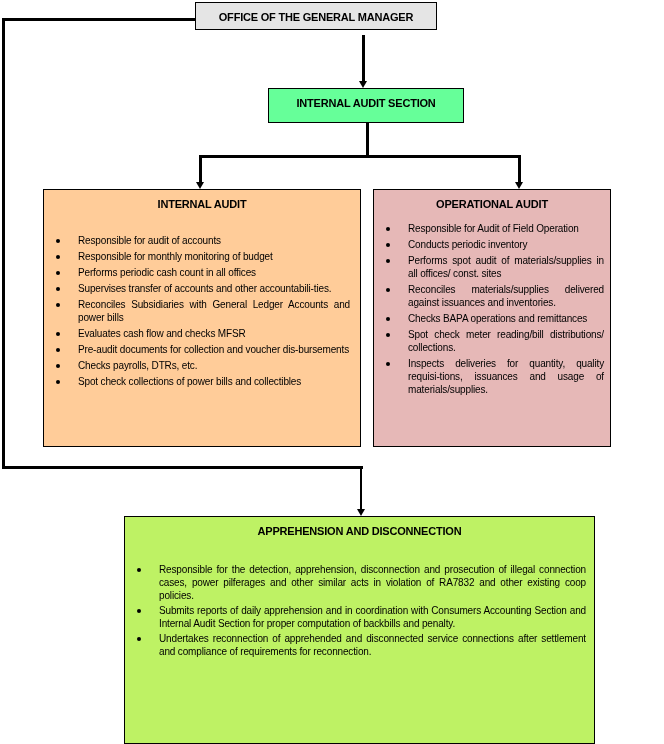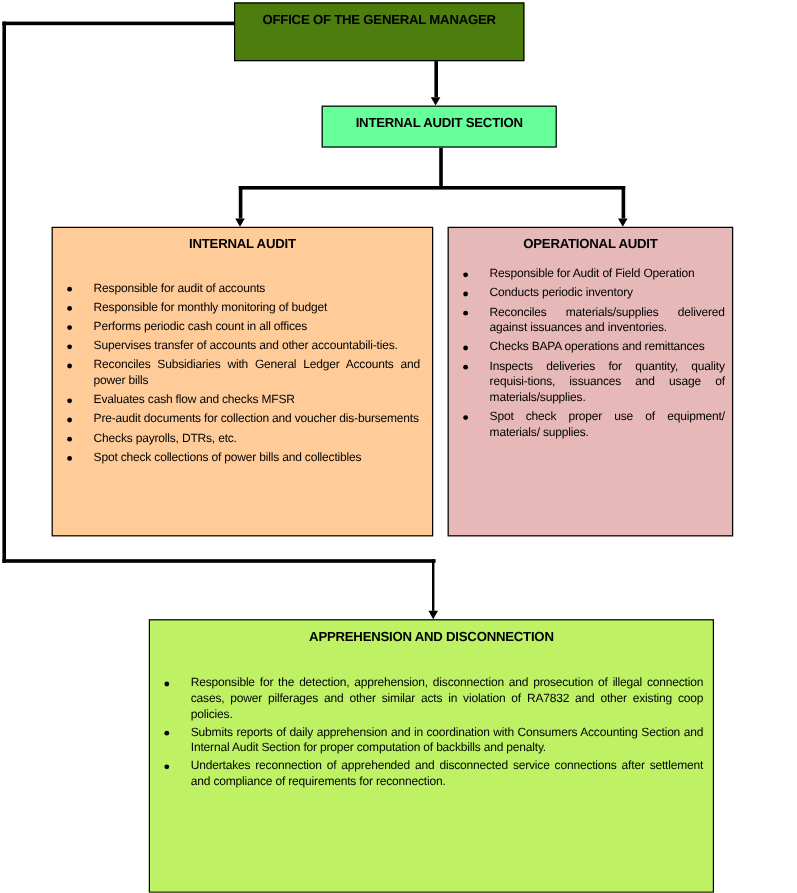--- a/index.html
+++ b/index.html
@@ -10,21 +10,21 @@
     color: #000;
   }
   .box {
     position: absolute; box-sizing: border-box;
     border: 1px solid #000;
   }
   .title {
     font-weight: bold; font-size: 11px; text-align: center;
     letter-spacing: -0.2px;
   }
-  .gm { left: 195px; top: 2px; width: 242px; height: 49px; background: #4d7c0f; }
+  .gm { left: 195px; top: 2px; width: 242px; height: 28px; background: #e5e5e5; }
   .gm .title { line-height: 28px; }
   .ias { left: 268px; top: 88px; width: 196px; height: 35px; background: #66FF99; }
   .ias .title { line-height: 28px; }
   .fin { left: 43px; top: 189px; width: 318px; height: 258px; background: #FFCC99; }
   .ops { left: 373px; top: 189px; width: 238px; height: 258px; background: #E6B8B7; }
   .app { left: 124px; top: 516px; width: 471px; height: 228px; background: #bef264; }
 
   .fin .title, .ops .title, .app .title { margin-top: 8px; }
   ul.items {
     list-style: none; margin: 0; padding: 0;
@@ -92,24 +92,25 @@
     <li>Checks payrolls, DTRs, etc.</li>
     <li>Spot check collections of power bills and collectibles</li>
   </ul>
 </div>
 
 <div class="box ops">
   <div class="title">OPERATIONAL AUDIT</div>
   <ul class="items">
     <li>Responsible for Audit of Field Operation</li>
     <li>Conducts periodic inventory</li>
+    <li>Performs spot audit of materials/supplies in all offices/ const. sites</li>
     <li>Reconciles materials/supplies delivered against issuances and inventories.</li>
     <li>Checks BAPA operations and remittances</li>
+    <li>Spot check meter reading/bill distributions/ collections.</li>
     <li>Inspects deliveries for quantity, quality requisi-tions, issuances and usage of materials/supplies.</li>
-    <li>Spot check proper use of equipment/ materials/ supplies.</li>
   </ul>
 </div>
 
 <div class="box app">
   <div class="title">APPREHENSION AND DISCONNECTION</div>
   <ul class="items">
     <li>Responsible for the detection, apprehension, disconnection and prosecution of illegal connection cases, power pilferages and other similar acts in violation of RA7832 and other existing coop policies.</li>
     <li>Submits reports of daily apprehension and in coordination with Consumers Accounting Section and Internal Audit Section for proper computation of backbills and penalty.</li>
     <li>Undertakes reconnection of apprehended and disconnected service connections after settlement and compliance of requirements for reconnection.</li>
   </ul>

